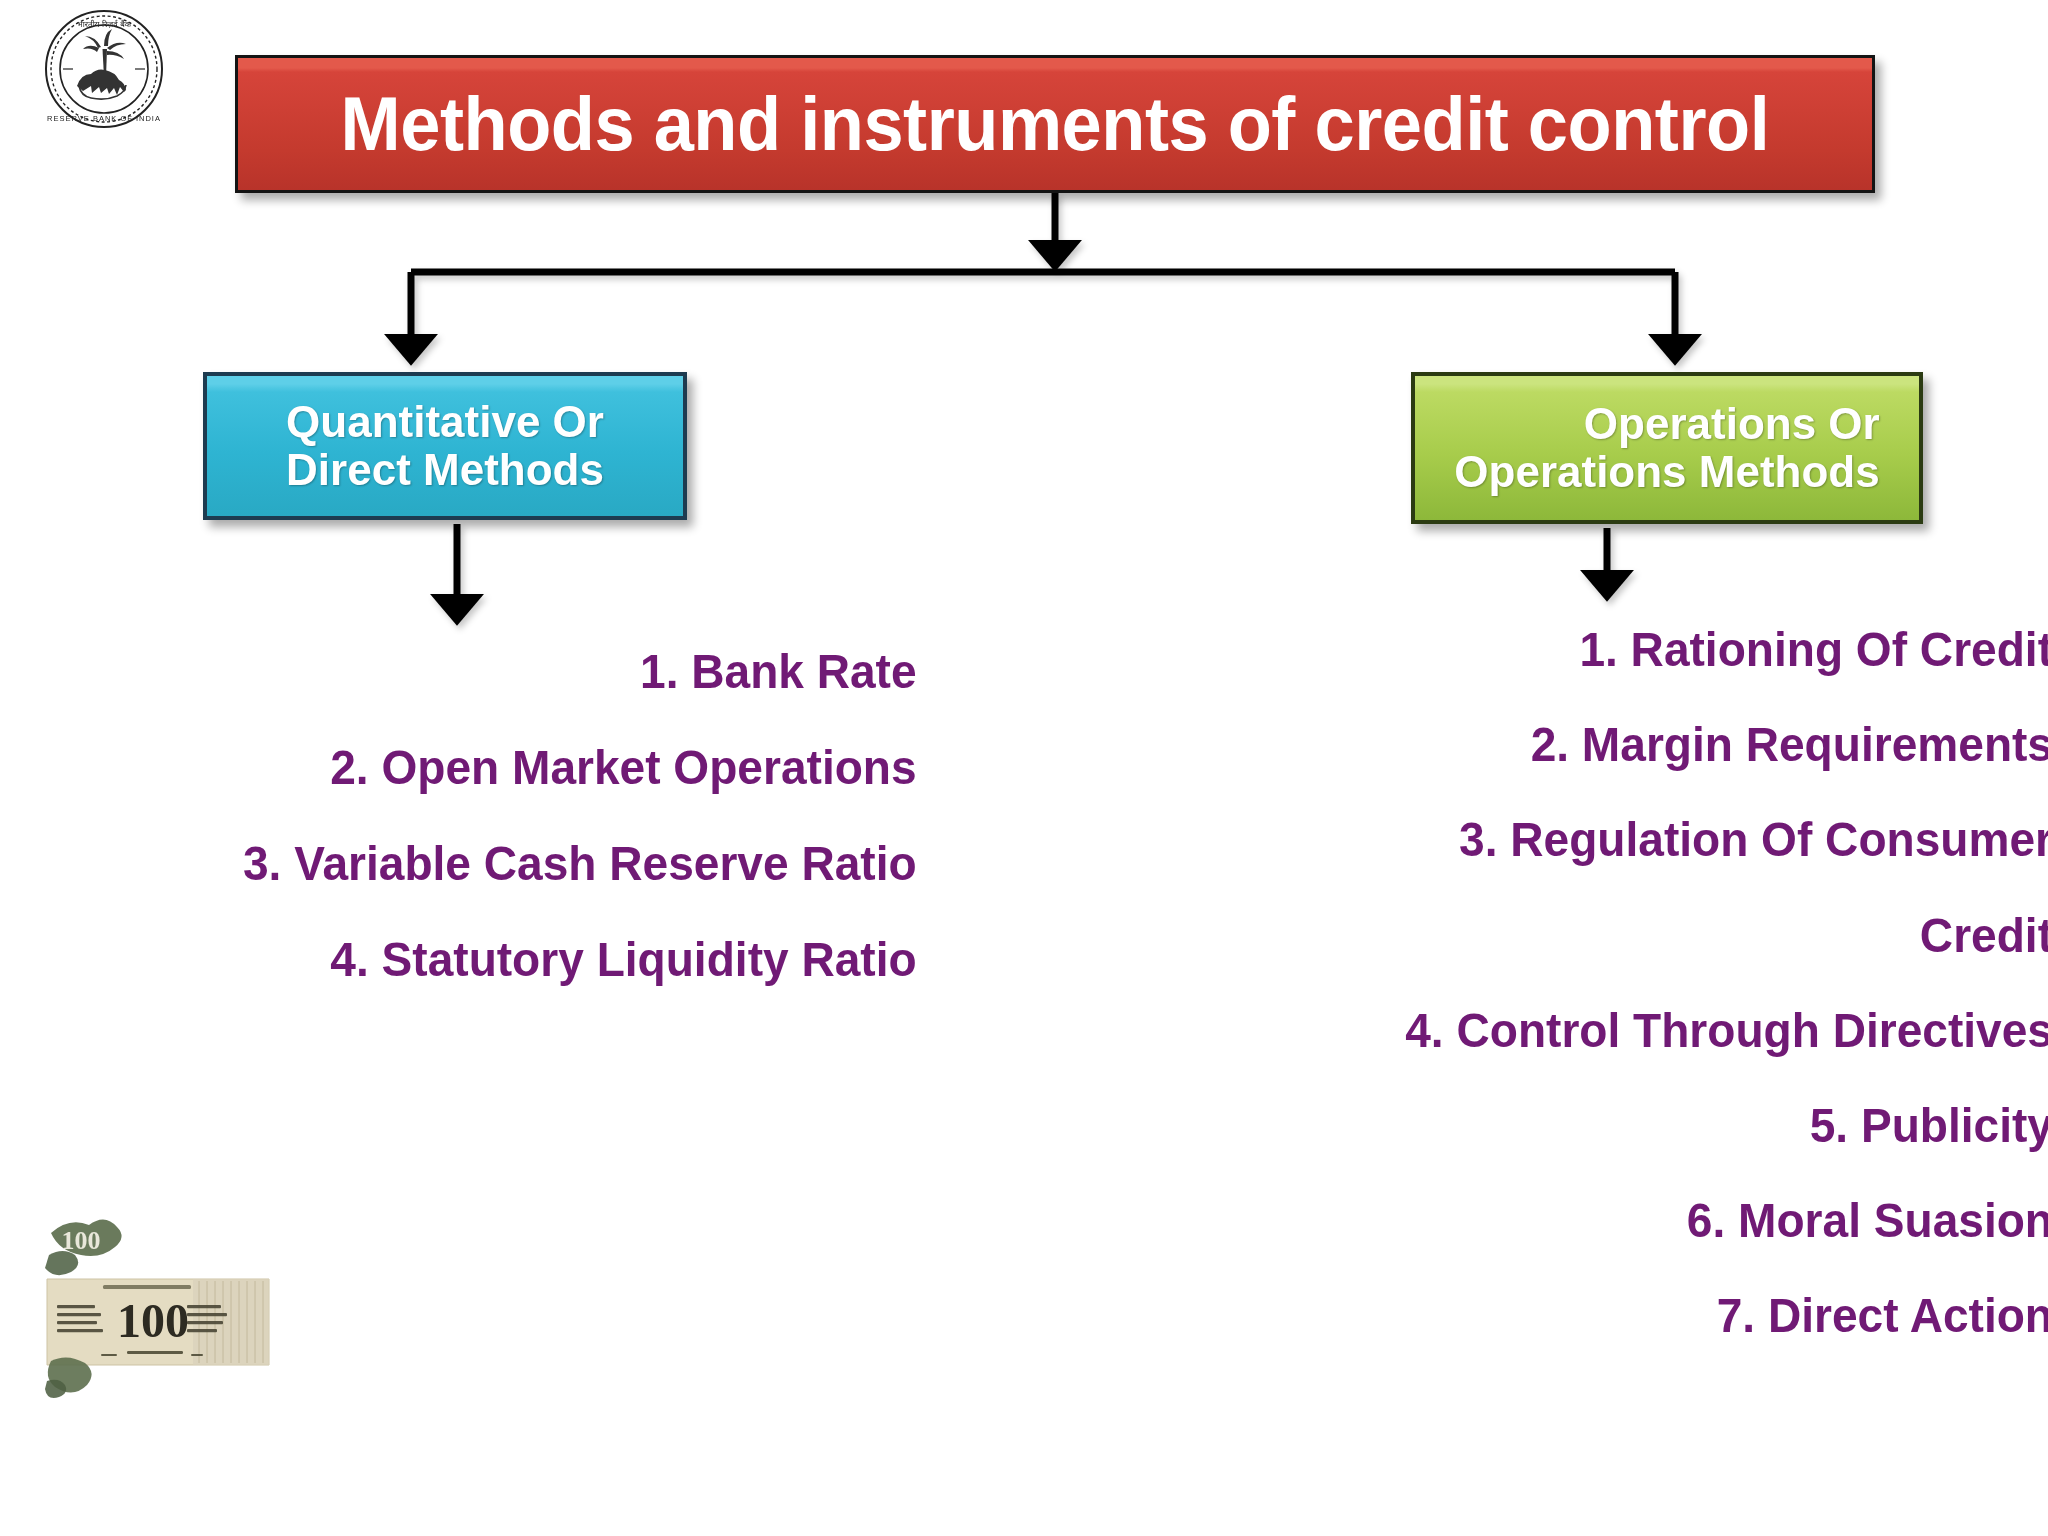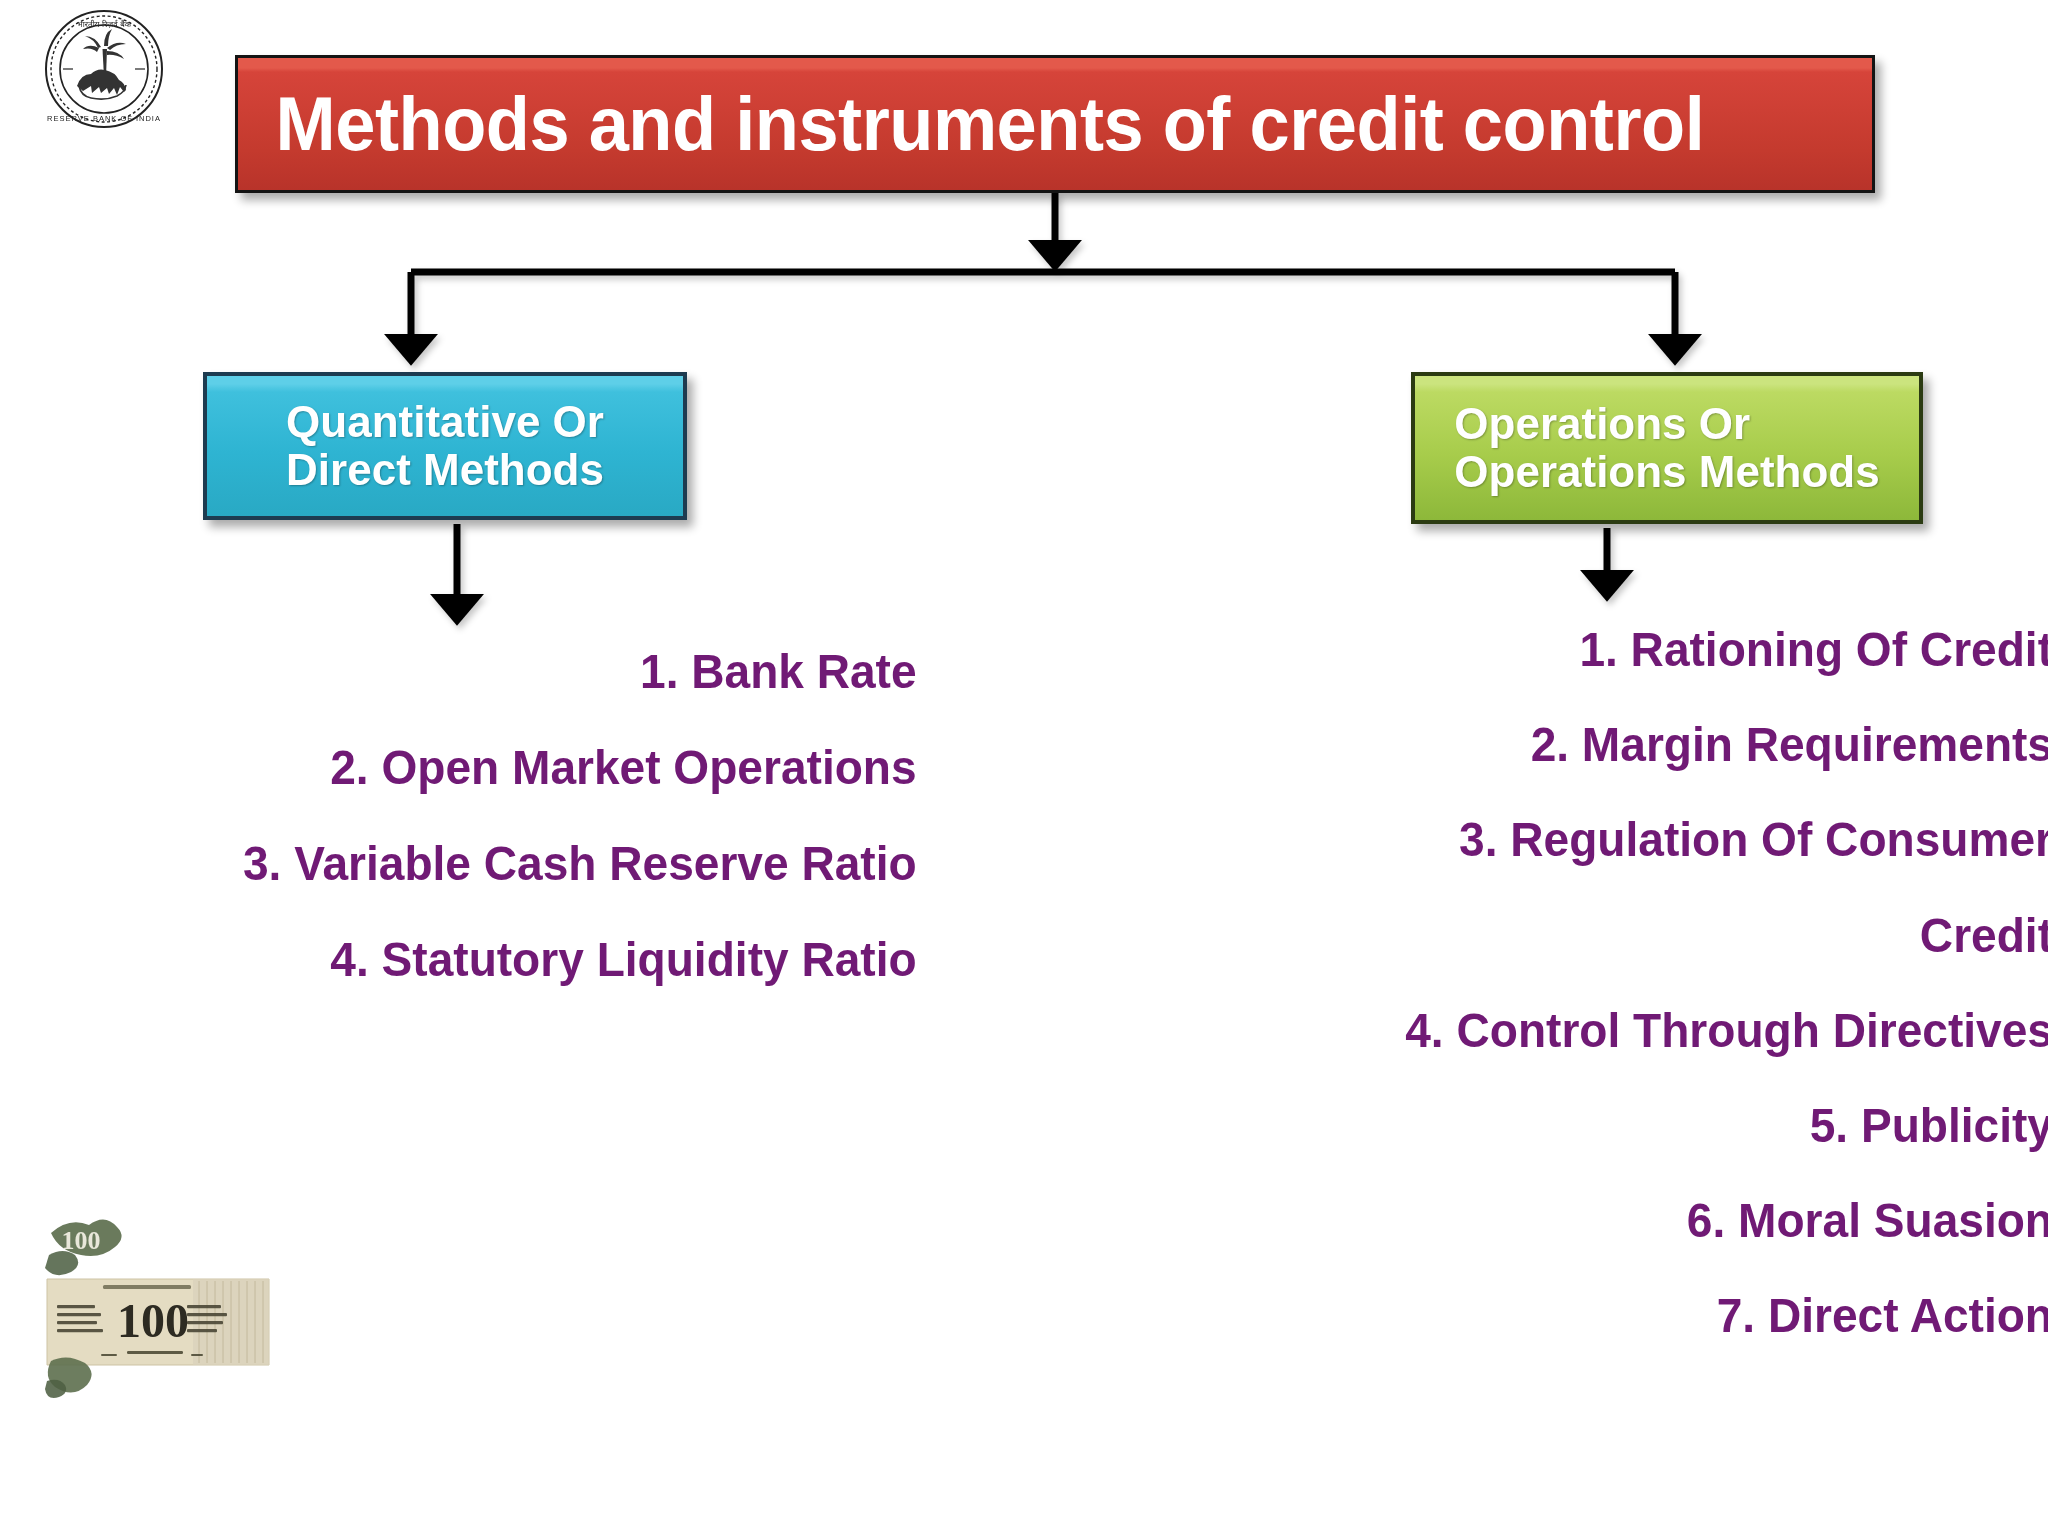--- a/index.html
+++ b/index.html
@@ -39,40 +39,41 @@
     background: linear-gradient(to bottom,
                 #e3594b 0px, #e3594b 10px,
                 #d6443a 14px,
                 #c43a2e 70%,
                 #b8332a 100%);
     border: 3px solid #141414;
     box-sizing: border-box;
     box-shadow: 6px 7px 9px rgba(0,0,0,0.33);
     display: flex;
     align-items: center;
+    justify-content: center;
   }
   .title-box .title-text {
     color: #ffffff;
     font-family: "Liberation Sans Narrow", "Liberation Sans", sans-serif;
     font-size: 76px;
     font-weight: bold;
     letter-spacing: -0.5px;
     line-height: 1;
     white-space: nowrap;
     transform: scaleX(0.95);
   }
 
   
   .cat-box {
     position: absolute;
     box-sizing: border-box;
     display: flex;
     align-items: center;
     justify-content: center;
-    text-align: left;
+    text-align: right;
     color: #ffffff;
     font-family: "Liberation Sans", sans-serif;
     font-weight: bold;
     font-size: 44px;
     line-height: 1.08;
     text-shadow: 1px 1px 2px rgba(0,0,0,0.28);
   }
   .cat-box.blue {
     left: 174px;
     top: 372px;

